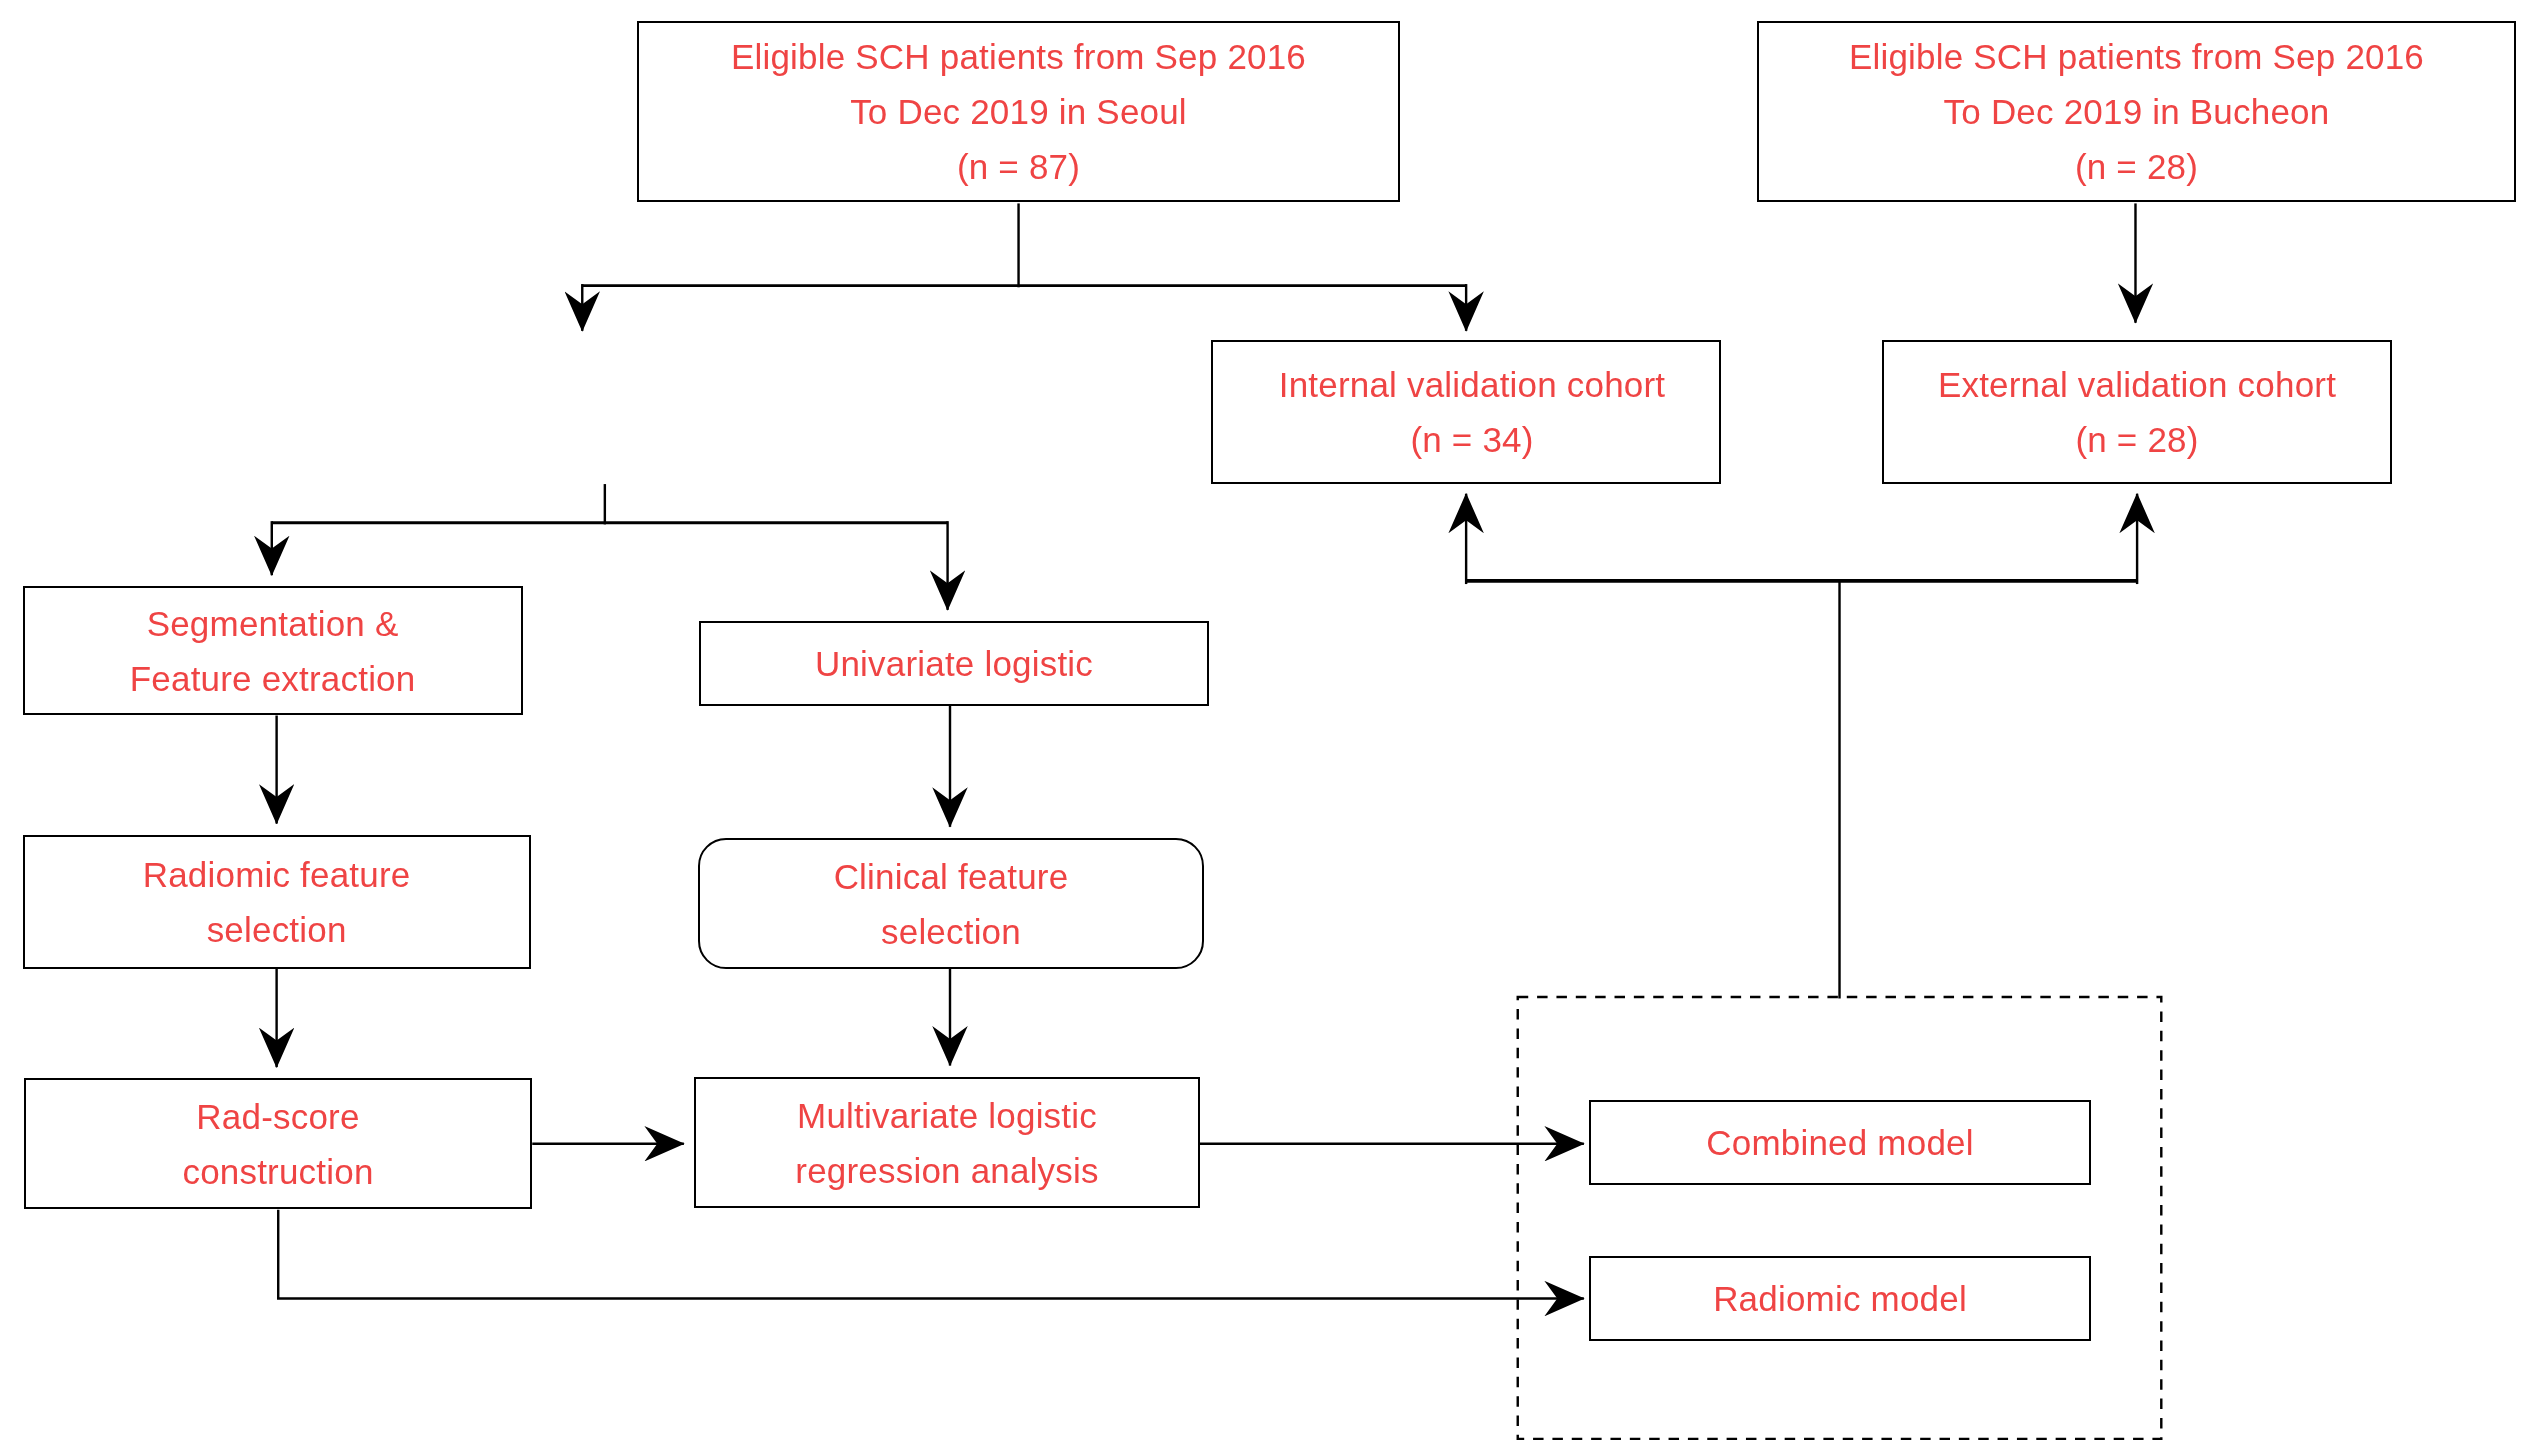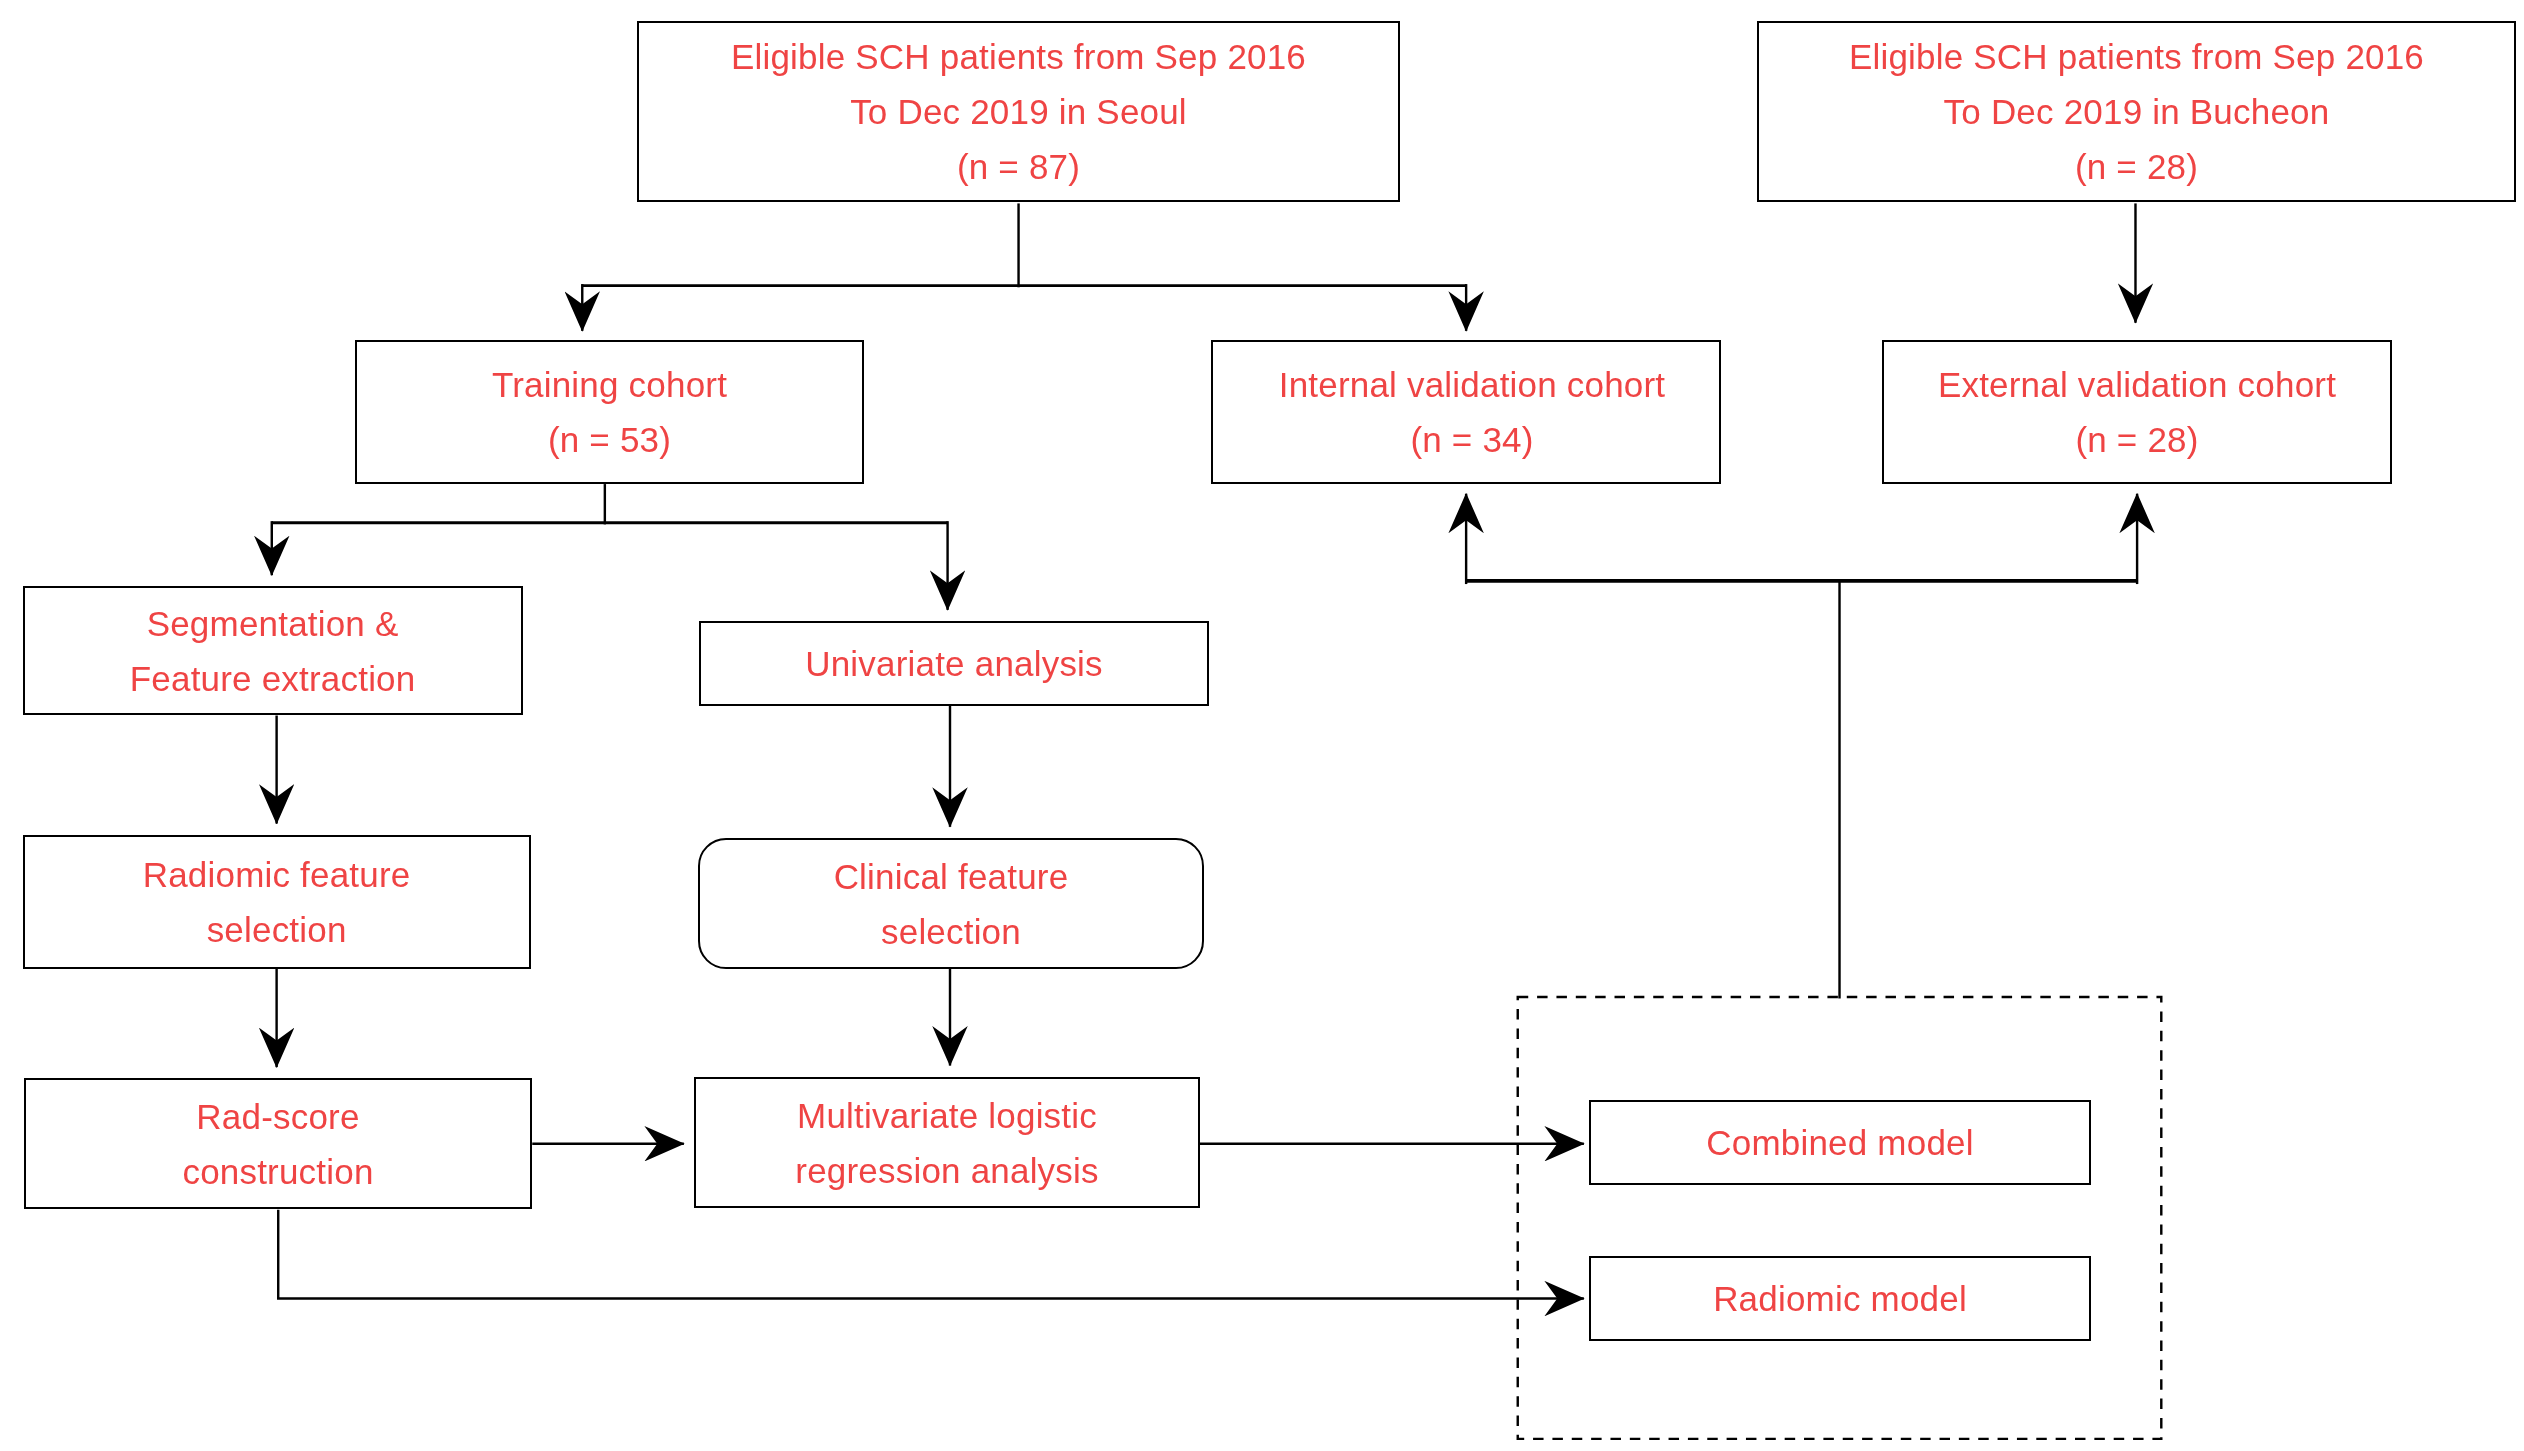--- a/index.html
+++ b/index.html
@@ -103,29 +103,27 @@
     <line class="edge" x1="1818" y1="724" x2="1818" y2="612" marker-end="url(#arrowhead)"></line>
     <line class="edge" x1="2650" y1="724" x2="2650" y2="612" marker-end="url(#arrowhead)"></line>
   </svg>
 
   <div class="node" id="n-seoul">Eligible SCH patients from Sep 2016
 To Dec 2019 in Seoul
 (n = 87)</div>
   <div class="node" id="n-bucheon">Eligible SCH patients from Sep 2016
 To Dec 2019 in Bucheon
 (n = 28)</div>
-  <div class="node" id="n-training">Training cohort
-(n = 53)</div>
   <div class="node" id="n-internal">Internal validation cohort
 (n = 34)</div>
   <div class="node" id="n-external">External validation cohort
 (n = 28)</div>
   <div class="node" id="n-segmentation">Segmentation &amp;
 Feature extraction</div>
-  <div class="node" id="n-univariate">Univariate analysis</div>
+  <div class="node" id="n-univariate">Univariate logistic</div>
   <div class="node" id="n-radsel">Radiomic feature
 selection</div>
   <div class="node" id="n-clinsel">Clinical feature
 selection</div>
   <div class="node" id="n-multivar">Multivariate logistic
 regression analysis</div>
   <div class="node" id="n-radscore">Rad-score
 construction</div>
   <div class="node" id="n-combined">Combined model</div>
   <div class="node" id="n-radmodel">Radiomic model</div>

